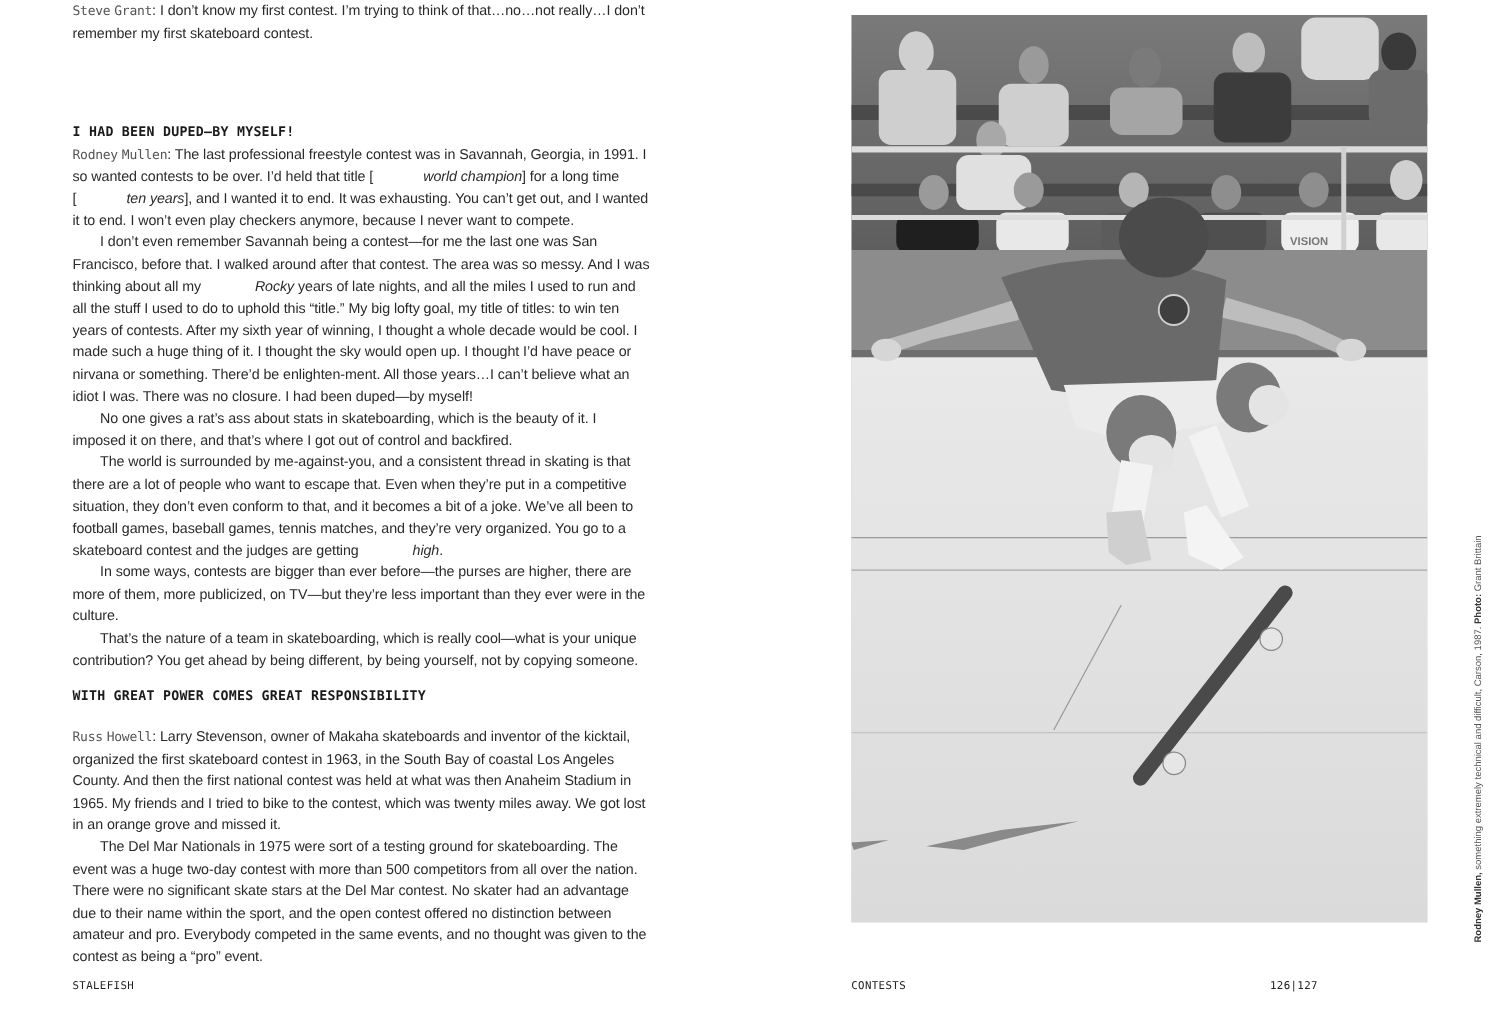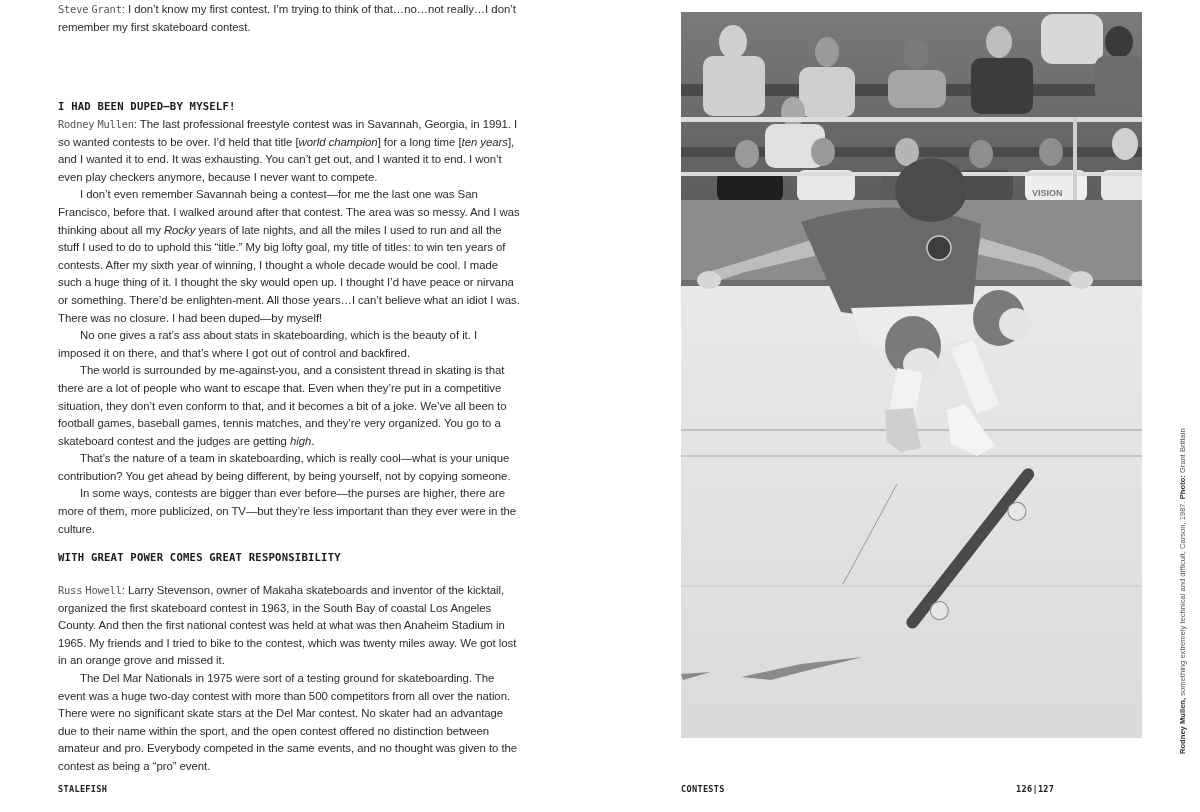--- a/index.html
+++ b/index.html
@@ -3,23 +3,23 @@
 <meta charset="utf-8">
 <style>
   html, body { margin:0; padding:0; }
   body { width:1200px; height:812px; background:#ffffff; position:relative; overflow:hidden; color:#2a2a2a; font-family:"Liberation Sans", sans-serif; }
 
   .page-left { position:absolute; left:58px; top:0; width:462px; height:812px; }
   .para { font-size:11.4px; line-height:17.6px; margin:0; text-align:left; letter-spacing:-0.05px; }
   .para.indent { text-indent:22px; }
   .speaker { font-family:"DejaVu Sans Mono", monospace; font-size:10.4px; text-underline-offset:2px; color:#555; letter-spacing:-0.2px; }
   .heading { font-family:"DejaVu Sans Mono", monospace; font-weight:bold; font-size:10.6px; letter-spacing:0.2px; color:#1a1a1a; margin:0; height:17px; line-height:17px; }
-  em { font-style:italic; }
+  em { font-style:italic;padding-left:40px; }
 
-  .footer { position:absolute; font-family:"DejaVu Sans Mono", monospace; font-weight:bold; font-size:8.6px; color:#222; letter-spacing:0.3px; }
+  .footer { position:absolute; font-family:"DejaVu Sans Mono", monospace; font-weight:normal; font-size:8.6px; color:#222; letter-spacing:0.3px; }
 
   .photo { position:absolute; left:681px; top:12px; width:461px; height:726px; overflow:hidden; background:#d9d9d9; }
   .photo svg { display:block; }
 
   .caption { position:absolute; left:1178px; top:754px; width:420px; transform-origin:0 0; transform:rotate(-90deg); font-size:7.6px; color:#555; white-space:nowrap; font-family:"Liberation Sans", sans-serif; }
   .caption b { color:#333; }
 </style>
 </head>
 <body>
 
@@ -35,22 +35,22 @@
     <p class="para" style="margin-top:1px;">
       <span class="speaker">Rodney</span> <span class="speaker">Mullen</span><span>: The last professional freestyle contest was in Savannah, Georgia, in 1991. I so wanted contests to be over. I’d held that title [</span><em>world champion</em><span>] for a long time [</span><em>ten years</em><span>], and I wanted it to end. It was exhausting. You can’t get out, and I wanted it to end. I won’t even play checkers anymore, because I never want to compete.</span>
     </p>
     <p class="para indent">
       <span>I don’t even remember Savannah being a contest—for me the last one was San Francisco, before that. I walked around after that contest. The area was so messy. And I was thinking about all my </span><em>Rocky</em><span> years of late nights, and all the miles I used to run and all the stuff I used to do to uphold this “title.” My big lofty goal, my title of titles: to win ten years of contests. After my sixth year of winning, I thought a whole decade would be cool. I made such a huge thing of it. I thought the sky would open up. I thought I’d have peace or nirvana or something. There’d be enlighten-ment. All those years…I can’t believe what an idiot I was. There was no closure. I had been duped—by myself!</span>
     </p>
     <p class="para indent">No one gives a rat’s ass about stats in skateboarding, which is the beauty of it. I imposed it on there, and that’s where I got out of control and backfired.</p>
     <p class="para indent">
       <span>The world is surrounded by me-against-you, and a consistent thread in skating is that there are a lot of people who want to escape that. Even when they’re put in a competitive situation, they don’t even conform to that, and it becomes a bit of a joke. We’ve all been to football games, baseball games, tennis matches, and they’re very organized. You go to a skateboard contest and the judges are getting </span><em>high</em><span>.</span>
     </p>
+    <p class="para indent">In some ways, contests are bigger than ever before—the purses are higher, there are more of them, more publicized, on TV—but they’re less important than they ever were in the culture.</p>
     <p class="para indent">That’s the nature of a team in skateboarding, which is really cool—what is your unique contribution? You get ahead by being different, by being yourself, not by copying someone.</p>
-    <p class="para indent">In some ways, contests are bigger than ever before—the purses are higher, there are more of them, more publicized, on TV—but they’re less important than they ever were in the culture.</p>
   </div>
 
   <div style="position:absolute; top:549px; left:0; width:462px;">
     <h2 class="heading">WITH GREAT POWER COMES GREAT RESPONSIBILITY</h2>
     <p class="para" style="margin-top:16px;">
       <span class="speaker">Russ</span> <span class="speaker">Howell</span><span>: Larry Stevenson, owner of Makaha skateboards and inventor of the kicktail, organized the first skateboard contest in 1963, in the South Bay of coastal Los Angeles County. And then the first national contest was held at what was then Anaheim Stadium in 1965. My friends and I tried to bike to the contest, which was twenty miles away. We got lost in an orange grove and missed it.</span>
     </p>
     <p class="para indent">The Del Mar Nationals in 1975 were sort of a testing ground for skateboarding. The event was a huge two-day contest with more than 500 competitors from all over the nation. There were no significant skate stars at the Del Mar contest. No skater had an advantage due to their name within the sport, and the open contest offered no distinction between amateur and pro. Everybody competed in the same events, and no thought was given to the contest as being a “pro” event.</p>
   </div>
 </div>

